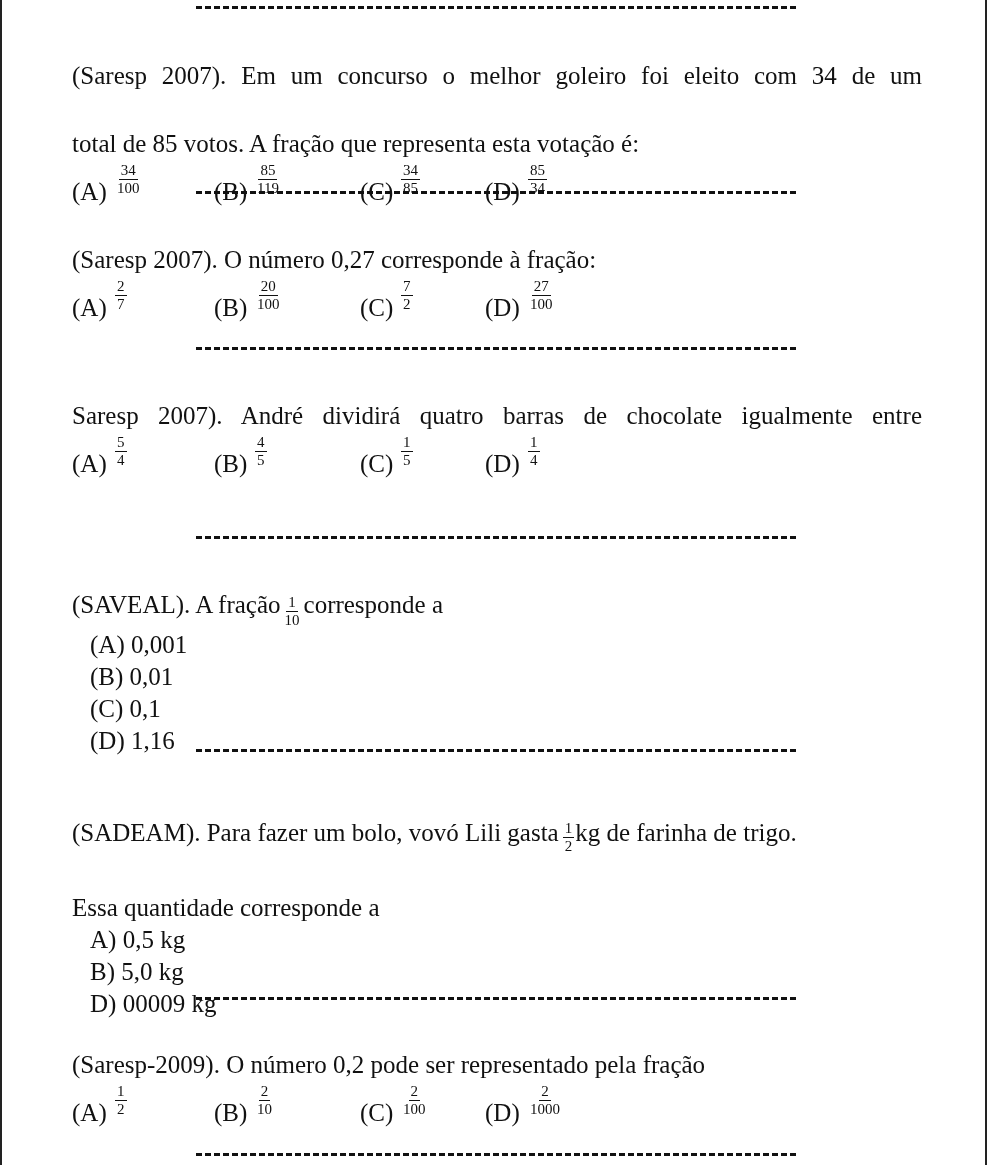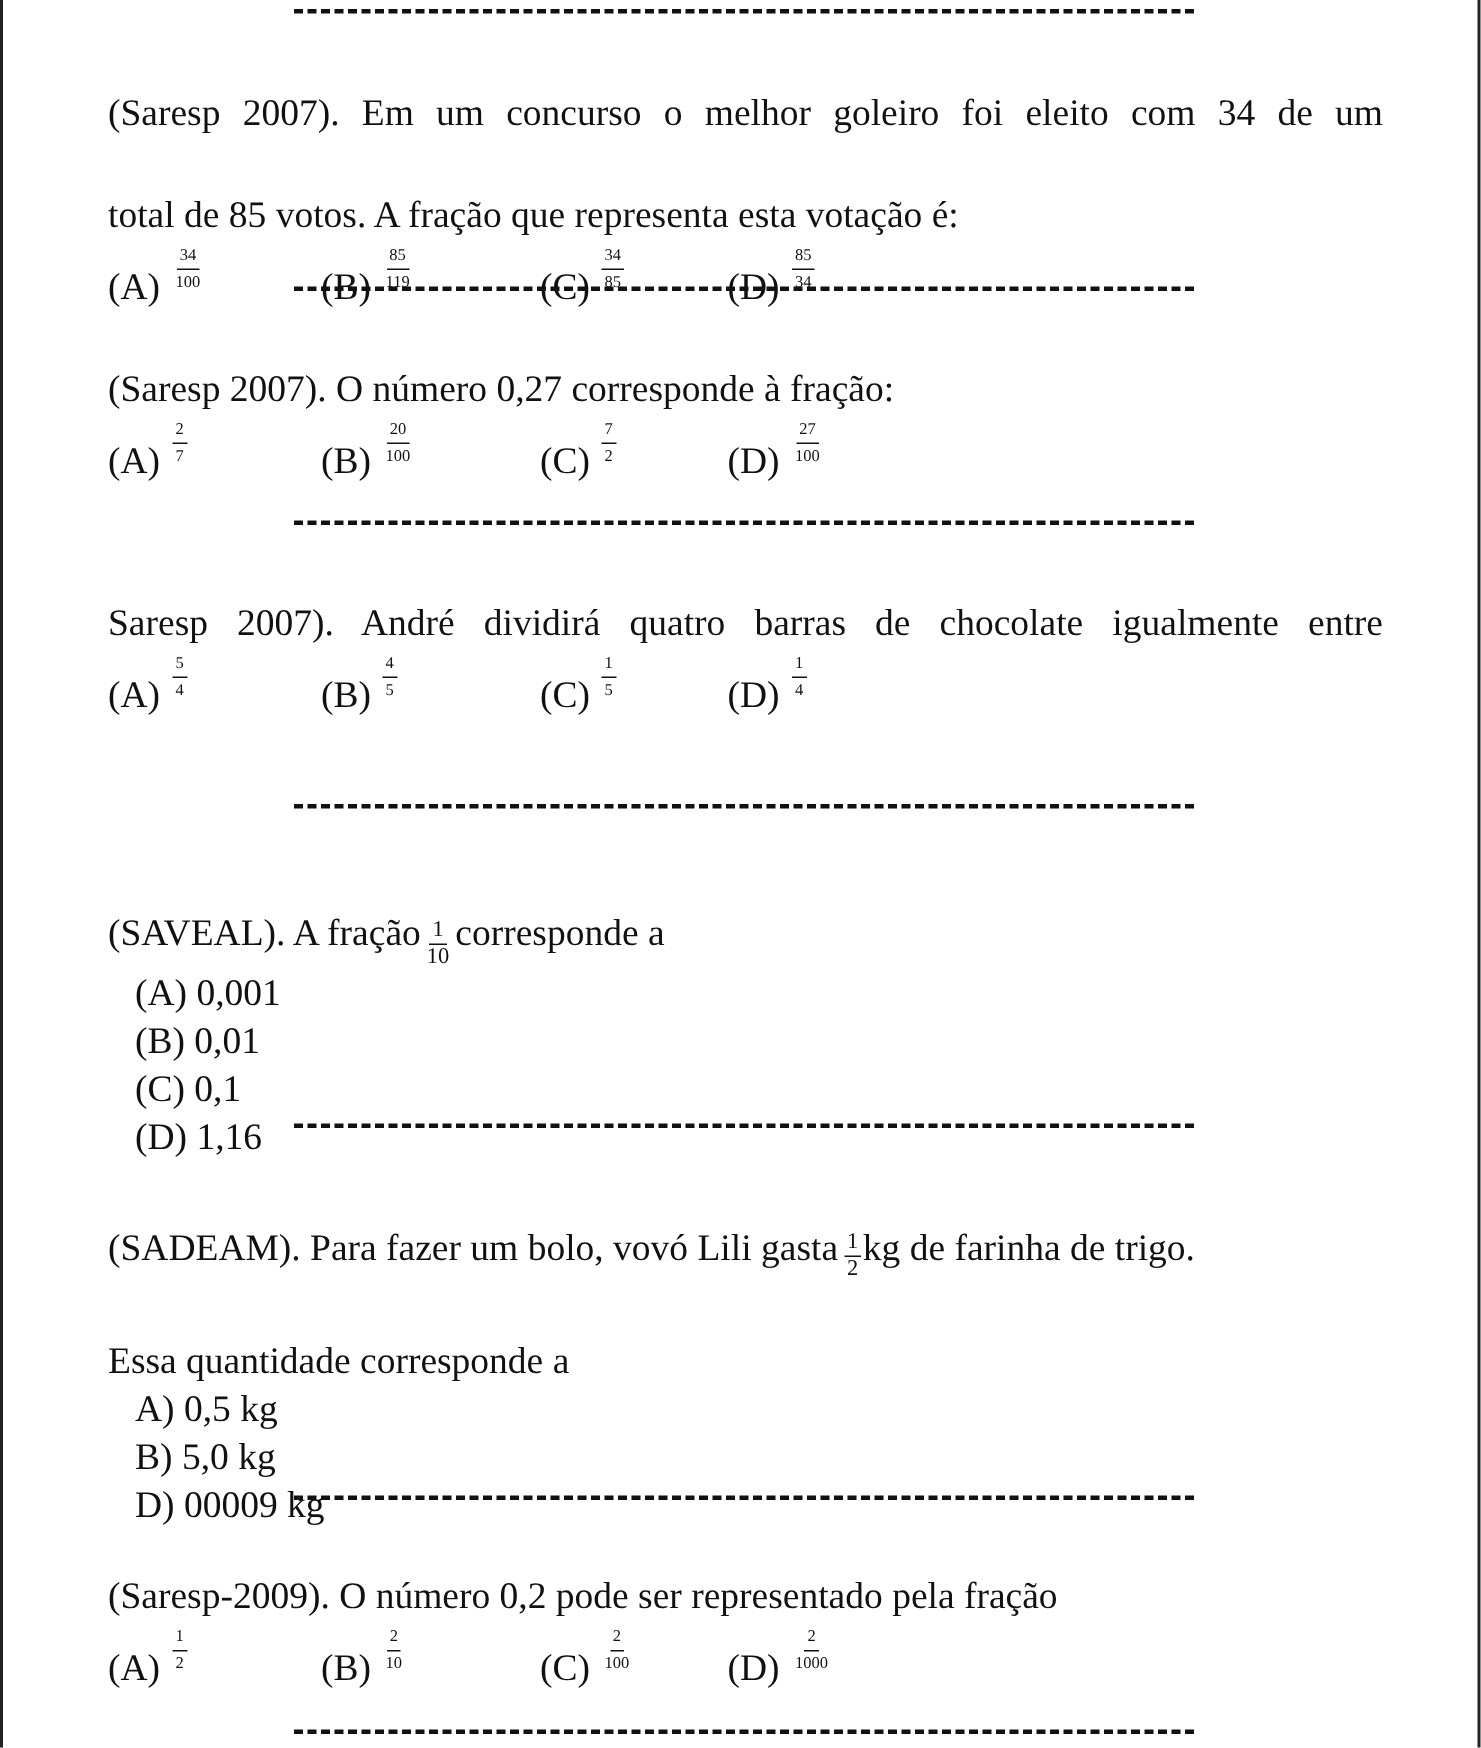--- a/index.html
+++ b/index.html
@@ -16,21 +16,21 @@
     border-top: 3px dashed #111;
   }
   .q { position: absolute; left: 70px; width: 850px; font-size: 25px; line-height: 32px; }
   .justify { text-align: justify; text-align-last: justify; }
   .line { display: block; white-space: nowrap; margin-top: 36px; }
   .opts { position: relative; height: 48px; margin-top: 2px; }
   .opt { position: absolute; top: 0; height: 48px; }
   .opt .letter { position: absolute; bottom: 2px; left: 0; font-size: 25px; white-space: nowrap; }
   .frac {
     position: absolute; display: inline-flex; flex-direction: column; align-items: center;
-    font-size: 11px; line-height: 17px;
+    font-size: 15px; line-height: 17px;
   }
   .frac .num { padding: 0 2px; border-bottom: 1.5px solid #111; }
   .frac .den { padding: 0 2px; }
   .inline-frac {
     display: inline-flex; flex-direction: column; align-items: center;
     font-size: 15px; line-height: 17px; vertical-align: -2px; margin: 0 4px;
   }
   .inline-frac .num { padding: 0 2px; border-bottom: 1.5px solid #111; }
   .list { margin-left: 18px; }
   .list div { line-height: 32px; }
@@ -142,21 +142,21 @@
     <div class="opt" style="left:413px">
       <span class="letter">(D)</span>
       <span class="frac" style="left: 43px; top: 0px;">
           <span class="num">1</span>
           <span class="den">4</span>
         </span>
     </div>
   </div>
 </div>
 
-<div class="q" style="top:565px">
+<div class="q" style="top:547px">
   <span class="line" style="line-height:44px">
     <span>(SAVEAL). A fração</span><span class="inline-frac" style="vertical-align:6px">
         <span class="num">1</span>
         <span class="den">10</span>
       </span><span>corresponde a</span>
   </span>
   <div class="list">
     <div>(A) 0,001</div>
     <div>(B) 0,01</div>
     <div>(C) 0,1</div>

